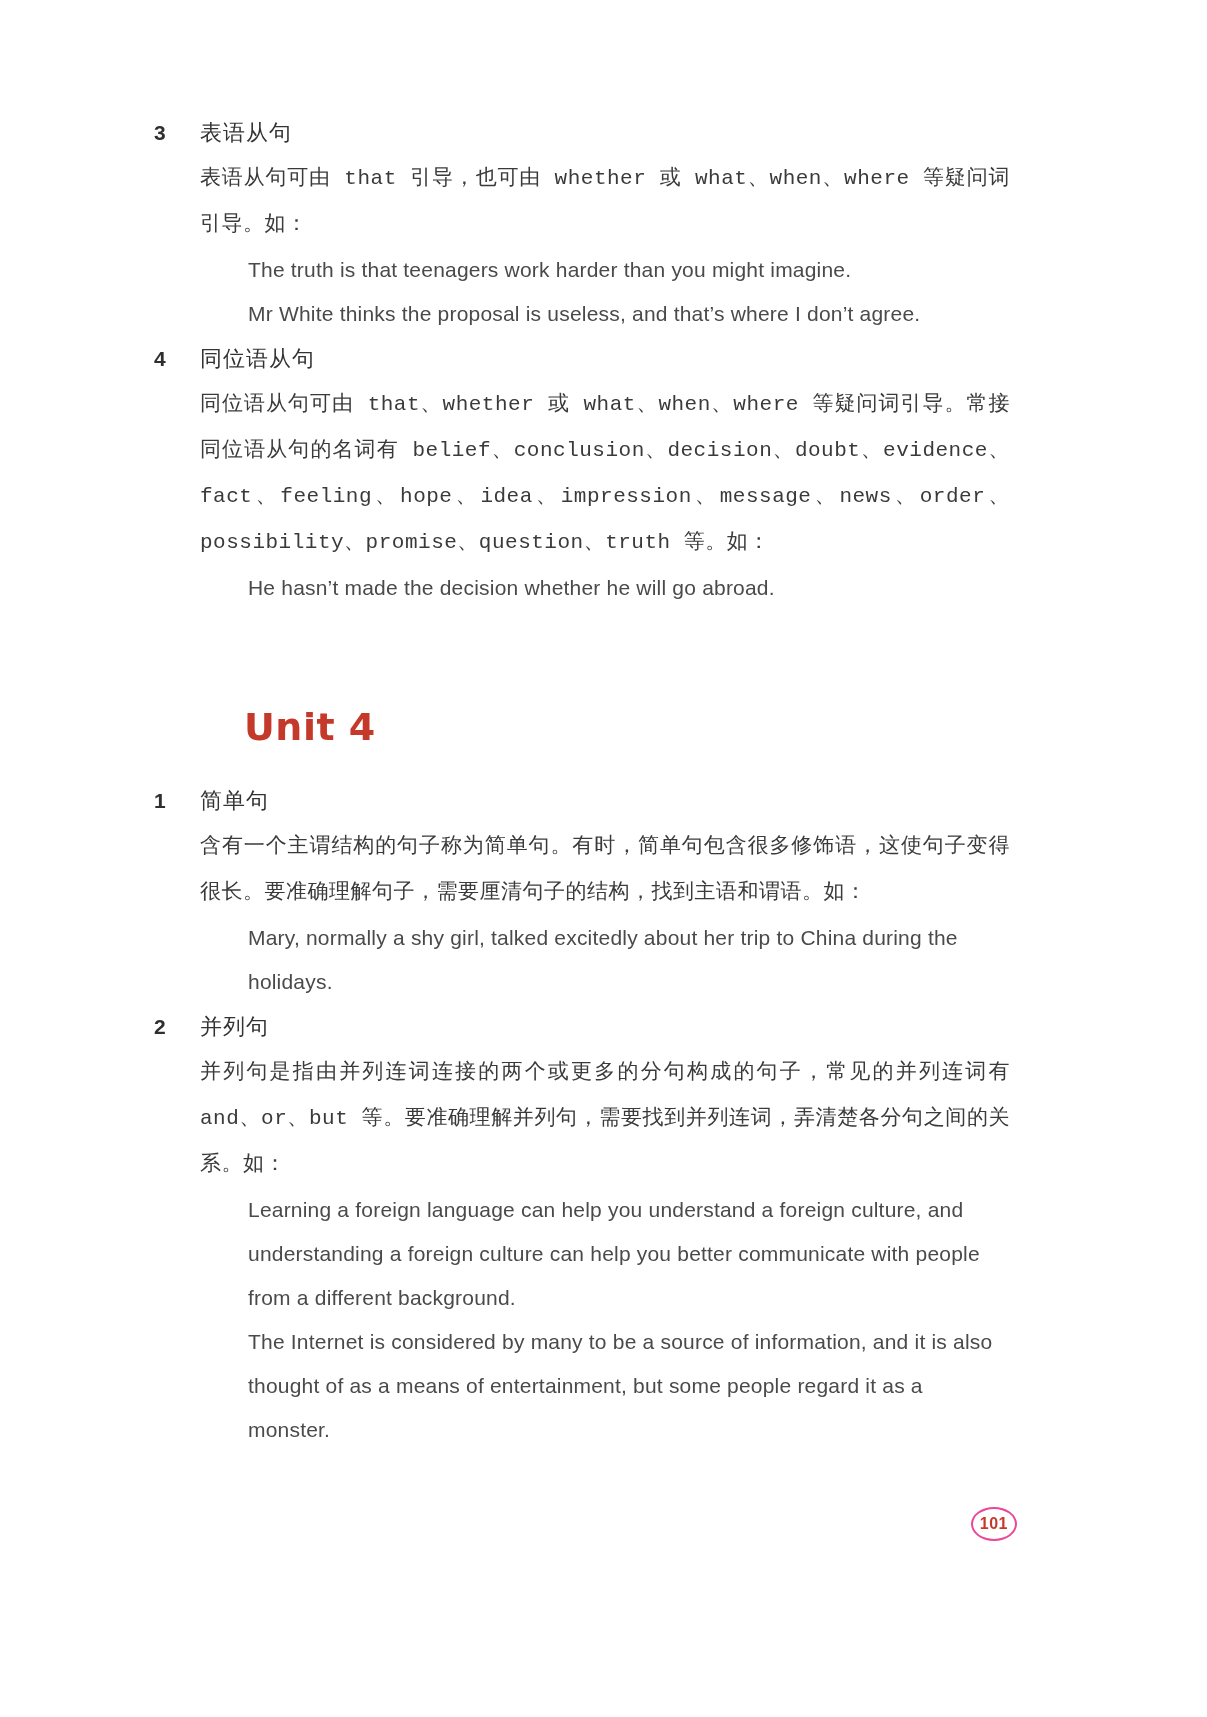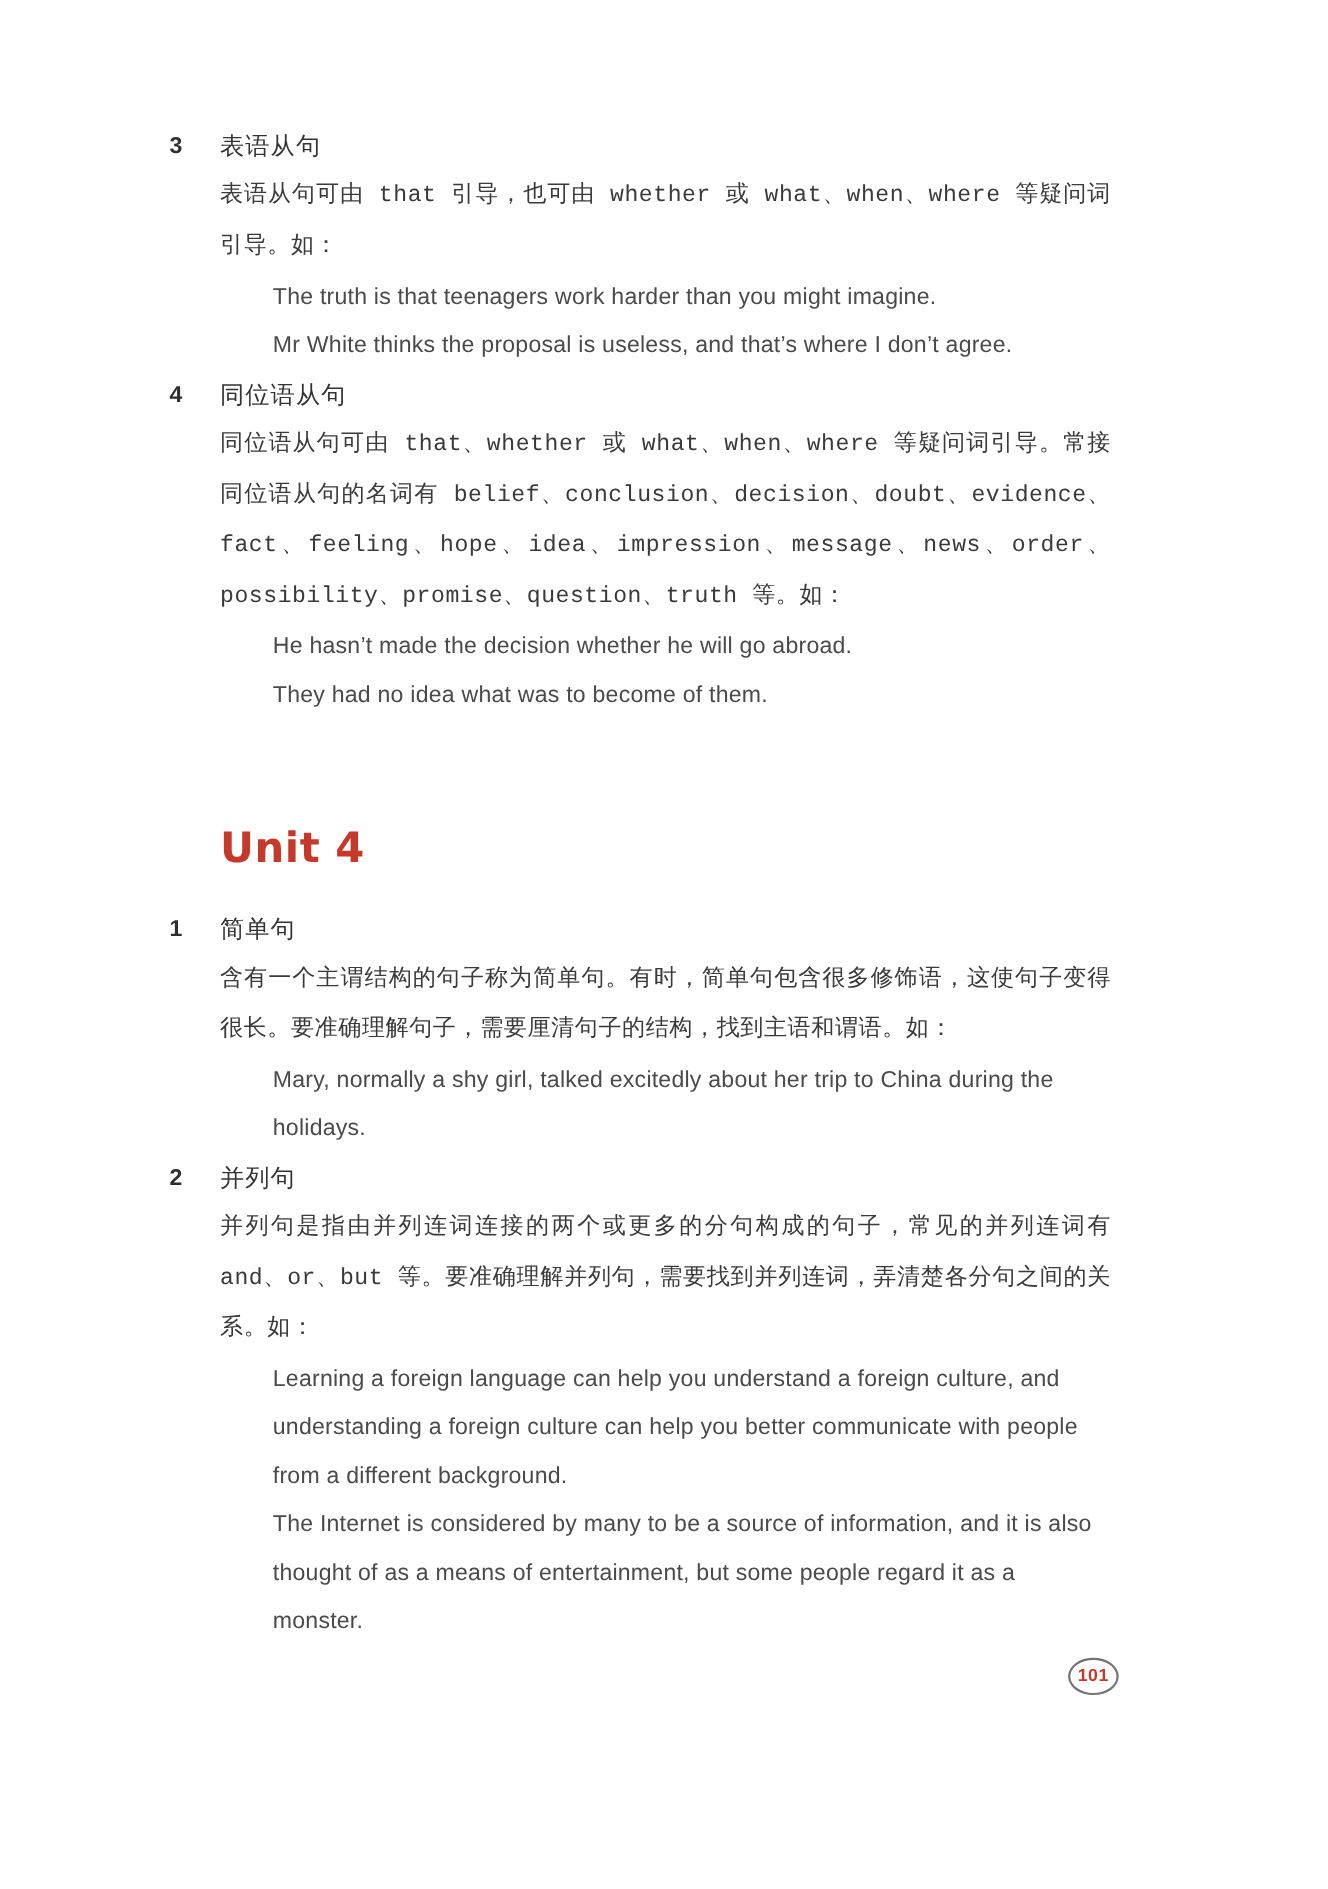--- a/index.html
+++ b/index.html
@@ -54,39 +54,40 @@
     letter-spacing: 0.2px;
   }
   .unit-heading {
     margin-top: 92px;
     font-size: 38px;
     line-height: 50px;
     font-weight: bold;
     color: #c5392b;
     font-family: "DejaVu Sans", sans-serif;
     letter-spacing: 0.5px;
+    margin-left: 44px;
   }
   .chapter-title {
     margin-top: 36px;
     text-align: center;
     font-size: 30px;
     line-height: 46px;
     font-weight: 600;
     color: #333333;
     letter-spacing: 3px;
   }
   .first-unit-section { margin-top: 26px; }
   .page-number-badge {
     position: absolute;
     right: 190px;
     bottom: 176px;
     min-width: 42px;
     height: 34px;
     padding: 0 7px;
-    border: 2px solid #737373;
+    border: 2px solid #ec4899;
     border-radius: 50%;
     display: flex;
     align-items: center;
     justify-content: center;
     color: #c5392b;
     font-size: 16px;
     font-weight: 600;
     letter-spacing: 0.5px;
   }
 </style>
@@ -106,21 +107,20 @@
       <p class="example">Mr White thinks the proposal is useless, and that’s where I don’t agree.</p>
     </section>
 
     <section class="sec">
       <div class="sec-header">
         <span class="sec-num">4</span>
         <span class="sec-title">同位语从句</span>
       </div>
       <p class="body">同位语从句可由 that、whether 或 what、when、where 等疑问词引导。常接同位语从句的名词有 belief、conclusion、decision、doubt、evidence、fact、feeling、hope、idea、impression、message、news、order、possibility、promise、question、truth 等。如：</p>
       <p class="example">He hasn’t made the decision whether he will go abroad.</p>
-      <p class="example">They had no idea what was to become of them.</p>
     </section>
 
     <h1 class="unit-heading">Unit 4</h1>
 
 
     <section class="sec first-unit-section">
       <div class="sec-header">
         <span class="sec-num">1</span>
         <span class="sec-title">简单句</span>
       </div>

